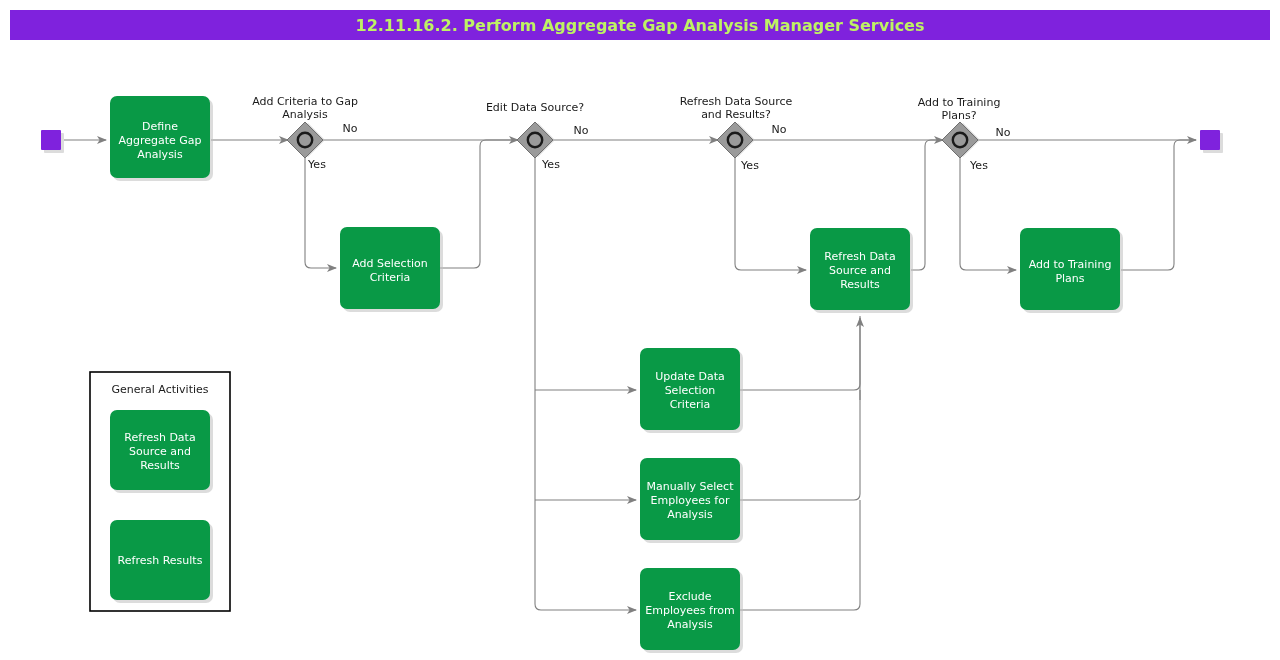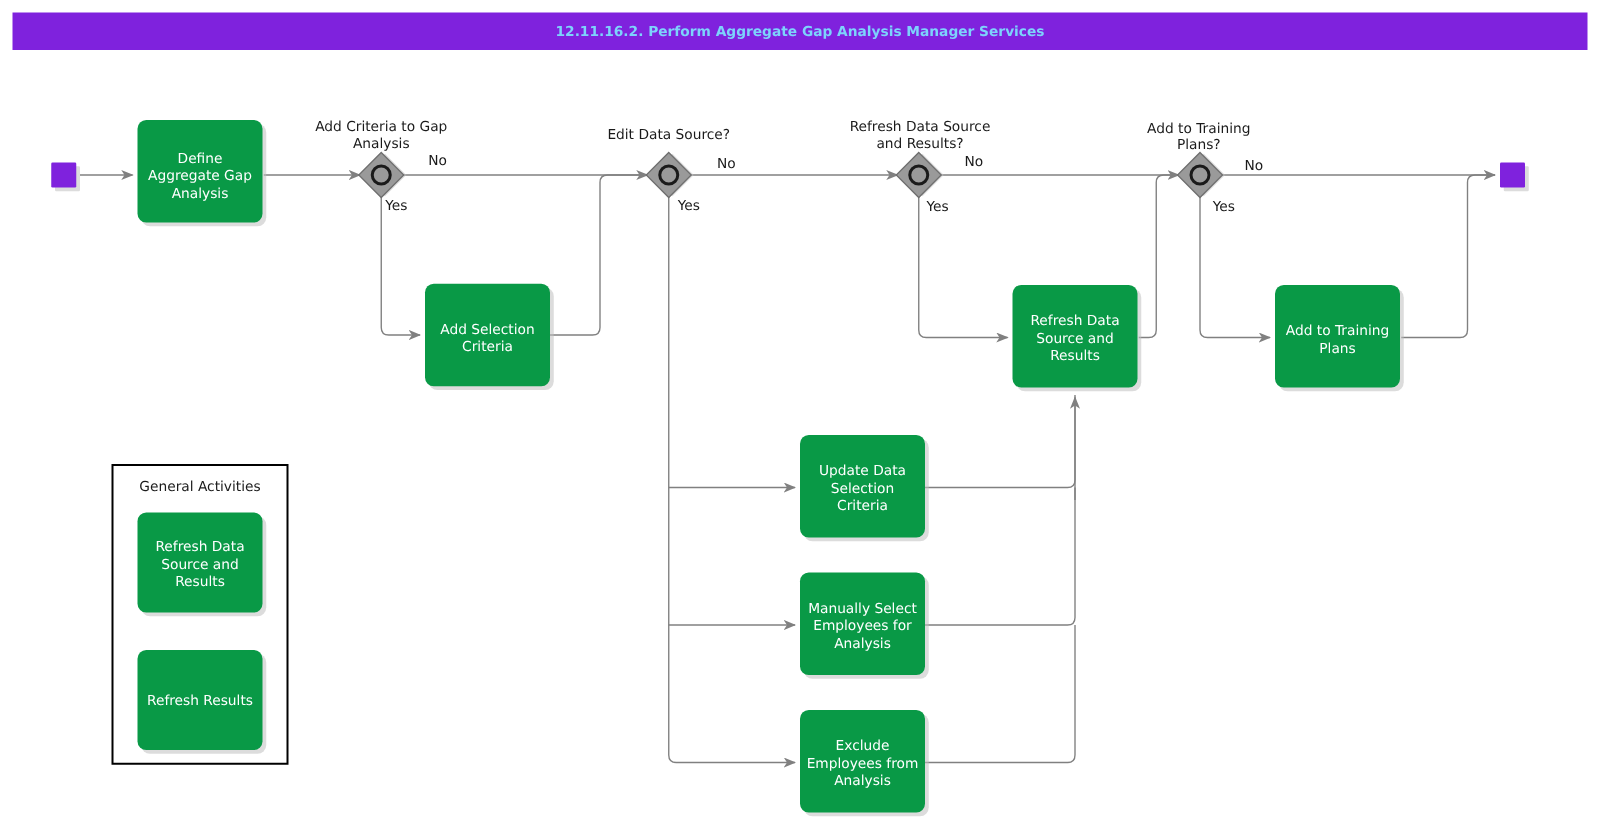--- a/index.html
+++ b/index.html
@@ -25,23 +25,23 @@
     top: 10px;
     width: 1260px;
     height: 30px;
     background: #7F22DD;
     display: flex;
     align-items: center;
     justify-content: center;
     box-sizing: border-box;
   }
   .title-bar .title-text {
-    color: #7dd3fc;
-    font-family: "DejaVu Sans", sans-serif;
-    font-size: 11px;
+    color: #bef264;
+    font-family: "DejaVu Sans", sans-serif;
+    font-size: 16px;
     font-weight: bold;
     letter-spacing: 0px;
     white-space: nowrap;
   }
   svg.flow {
     position: absolute;
     left: 0;
     top: 0;
     width: 1280px;
     height: 660px;

